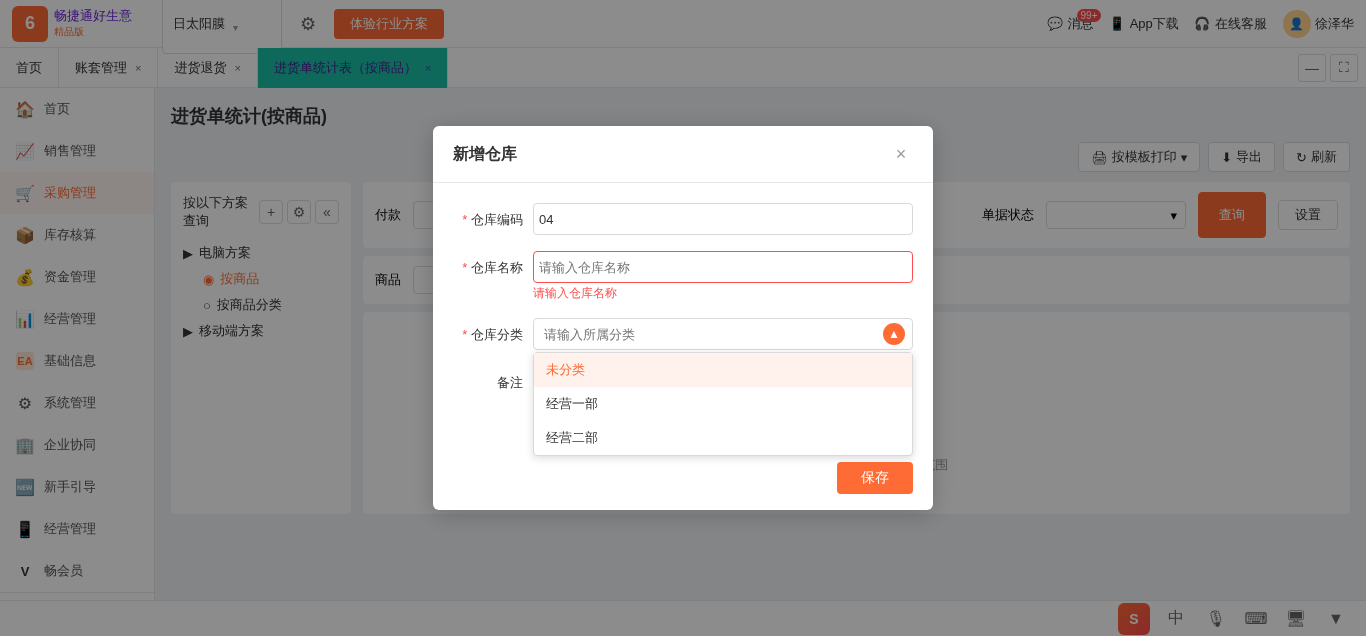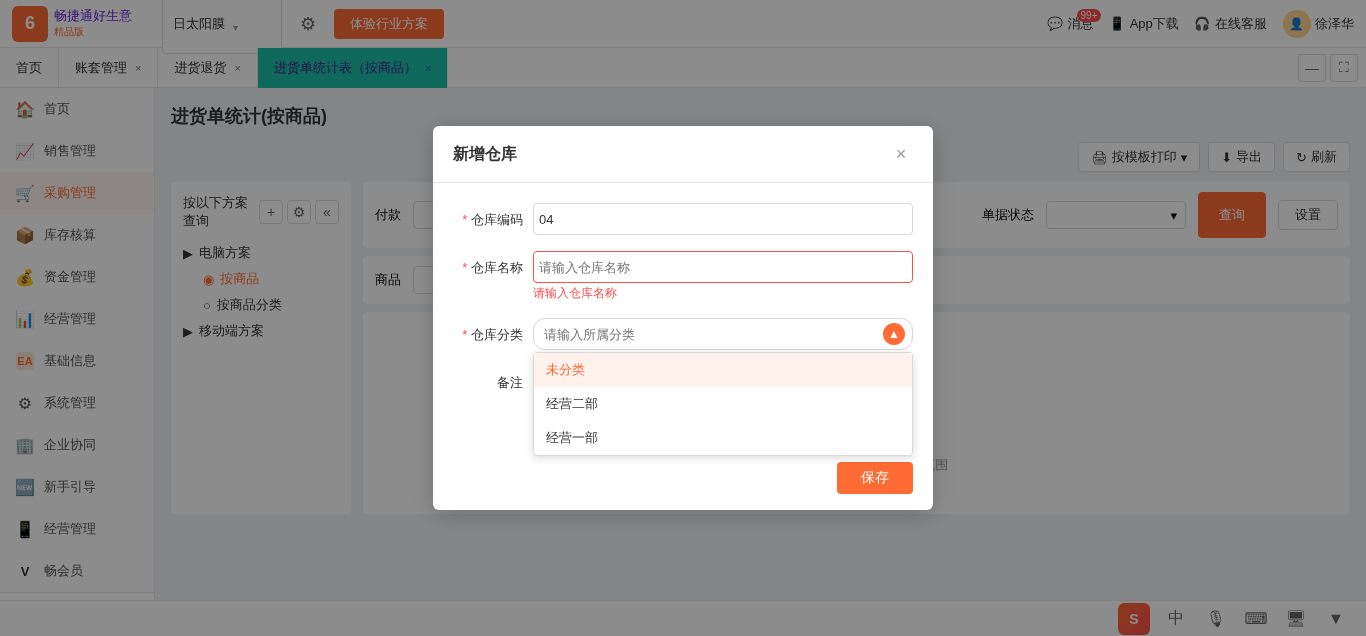--- a/index.html
+++ b/index.html
@@ -349,21 +349,21 @@
 
     
     .select-wrapper {
       position: relative;
       flex: 1;
     }
     .select-input {
       width: 100%;
       height: 32px;
       border: 1px solid #d9d9d9;
-      border-radius: 12px;
+      border-radius: 4px;
       padding: 0 32px 0 10px;
       font-size: 13px;
       color: #999;
       outline: none;
       background: #fff;
       cursor: pointer;
     }
     .select-arrow {
       position: absolute;
       right: 8px;
@@ -682,22 +682,22 @@
         </div>
       </div>
 
       <div class="form-row">
         <span class="form-label required">仓库分类</span>
         <div class="select-wrapper">
           <input class="select-input" type="text" placeholder="请输入所属分类" style="">
           <div class="select-arrow">▲</div>
           <div class="dropdown-list">
             <div class="dropdown-item selected">未分类</div>
+            <div class="dropdown-item">经营一部</div>
             <div class="dropdown-item">经营二部</div>
-            <div class="dropdown-item">经营一部</div>
           </div>
         </div>
       </div>
 
       <div class="form-row">
         <span class="form-label">备注</span>
         <div class="form-control">
           <textarea class="form-textarea" style=""></textarea>
         </div>
       </div>

